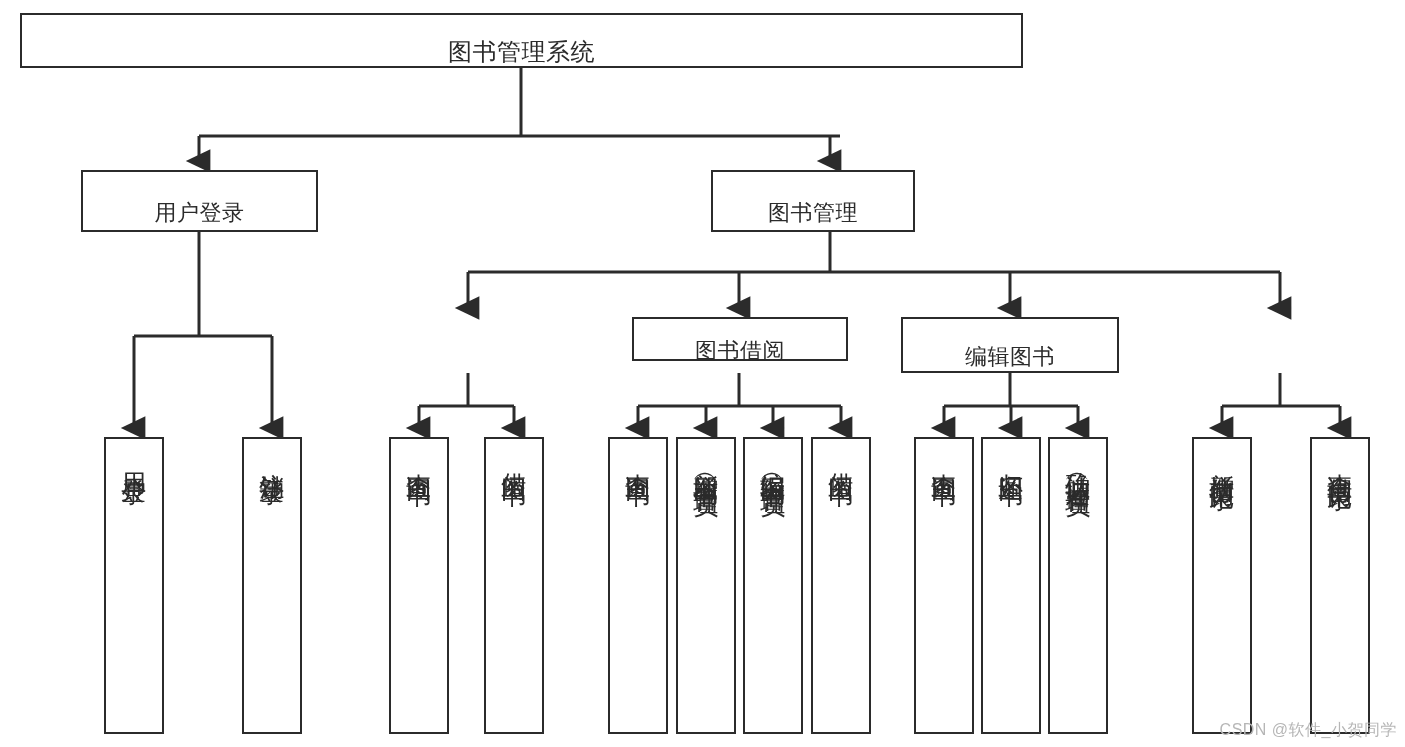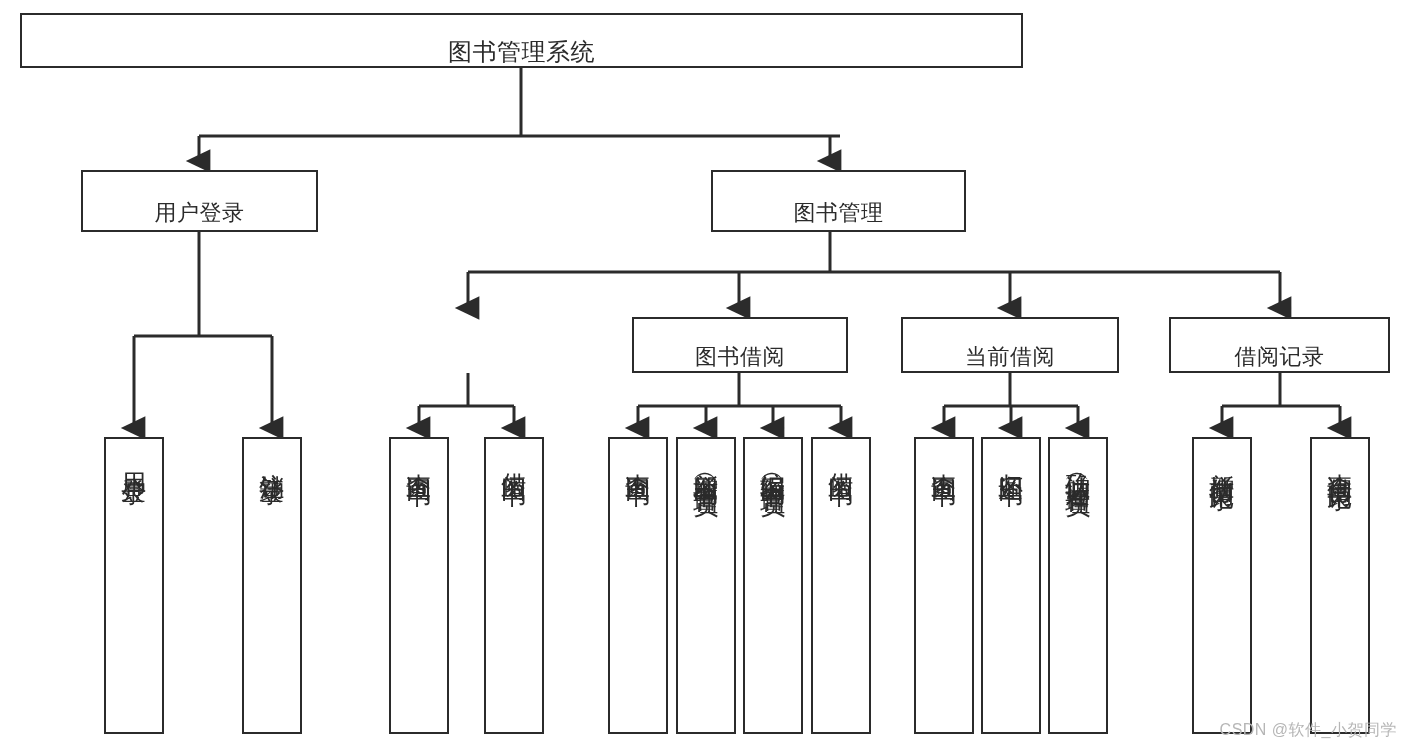--- a/index.html
+++ b/index.html
@@ -133,36 +133,33 @@
   </svg>
 
   <div class="node horiz root" style="left:20px; top:13px; width:1003px; height:55px;">
     <span class="node-label">图书管理系统</span>
   </div>
 
   <div class="node horiz" style="left:81px; top:170px; width:237px; height:62px;">
     <span class="node-label">用户登录</span>
   </div>
 
-  <div class="node horiz" style="left:711px; top:170px; width:255px; height:62px;">
+  <div class="node horiz" style="left:711px; top:170px; width:204px; height:62px;">
     <span class="node-label">图书管理</span>
   </div>
 
 
-  <div class="node horiz" style="left:632px; top:317px; width:216px; height:56px;">
+  <div class="node horiz" style="left:632px; top:317px; width:216px; height:44px;">
     <span class="node-label">图书借阅</span>
   </div>
 
   <div class="node horiz" style="left:901px; top:317px; width:218px; height:56px;">
-    <span class="node-label">当前借阅</span>
-  </div>
-
-  <div class="node horiz" style="left:1169px; top:317px; width:221px; height:56px;">
-    <span class="node-label">借阅记录</span>
-  </div>
+    <span class="node-label">编辑图书</span>
+  </div>
+
 
   <div class="node vert" style="left:104px; top:437px; width:60px; height:297px;">
     <span class="node-label">用户登录</span>
   </div>
 
   <div class="node vert" style="left:242px; top:437px; width:60px; height:297px;">
     <span class="node-label">注销登录</span>
   </div>
 
   <div class="node vert" style="left:389px; top:437px; width:60px; height:297px;">

